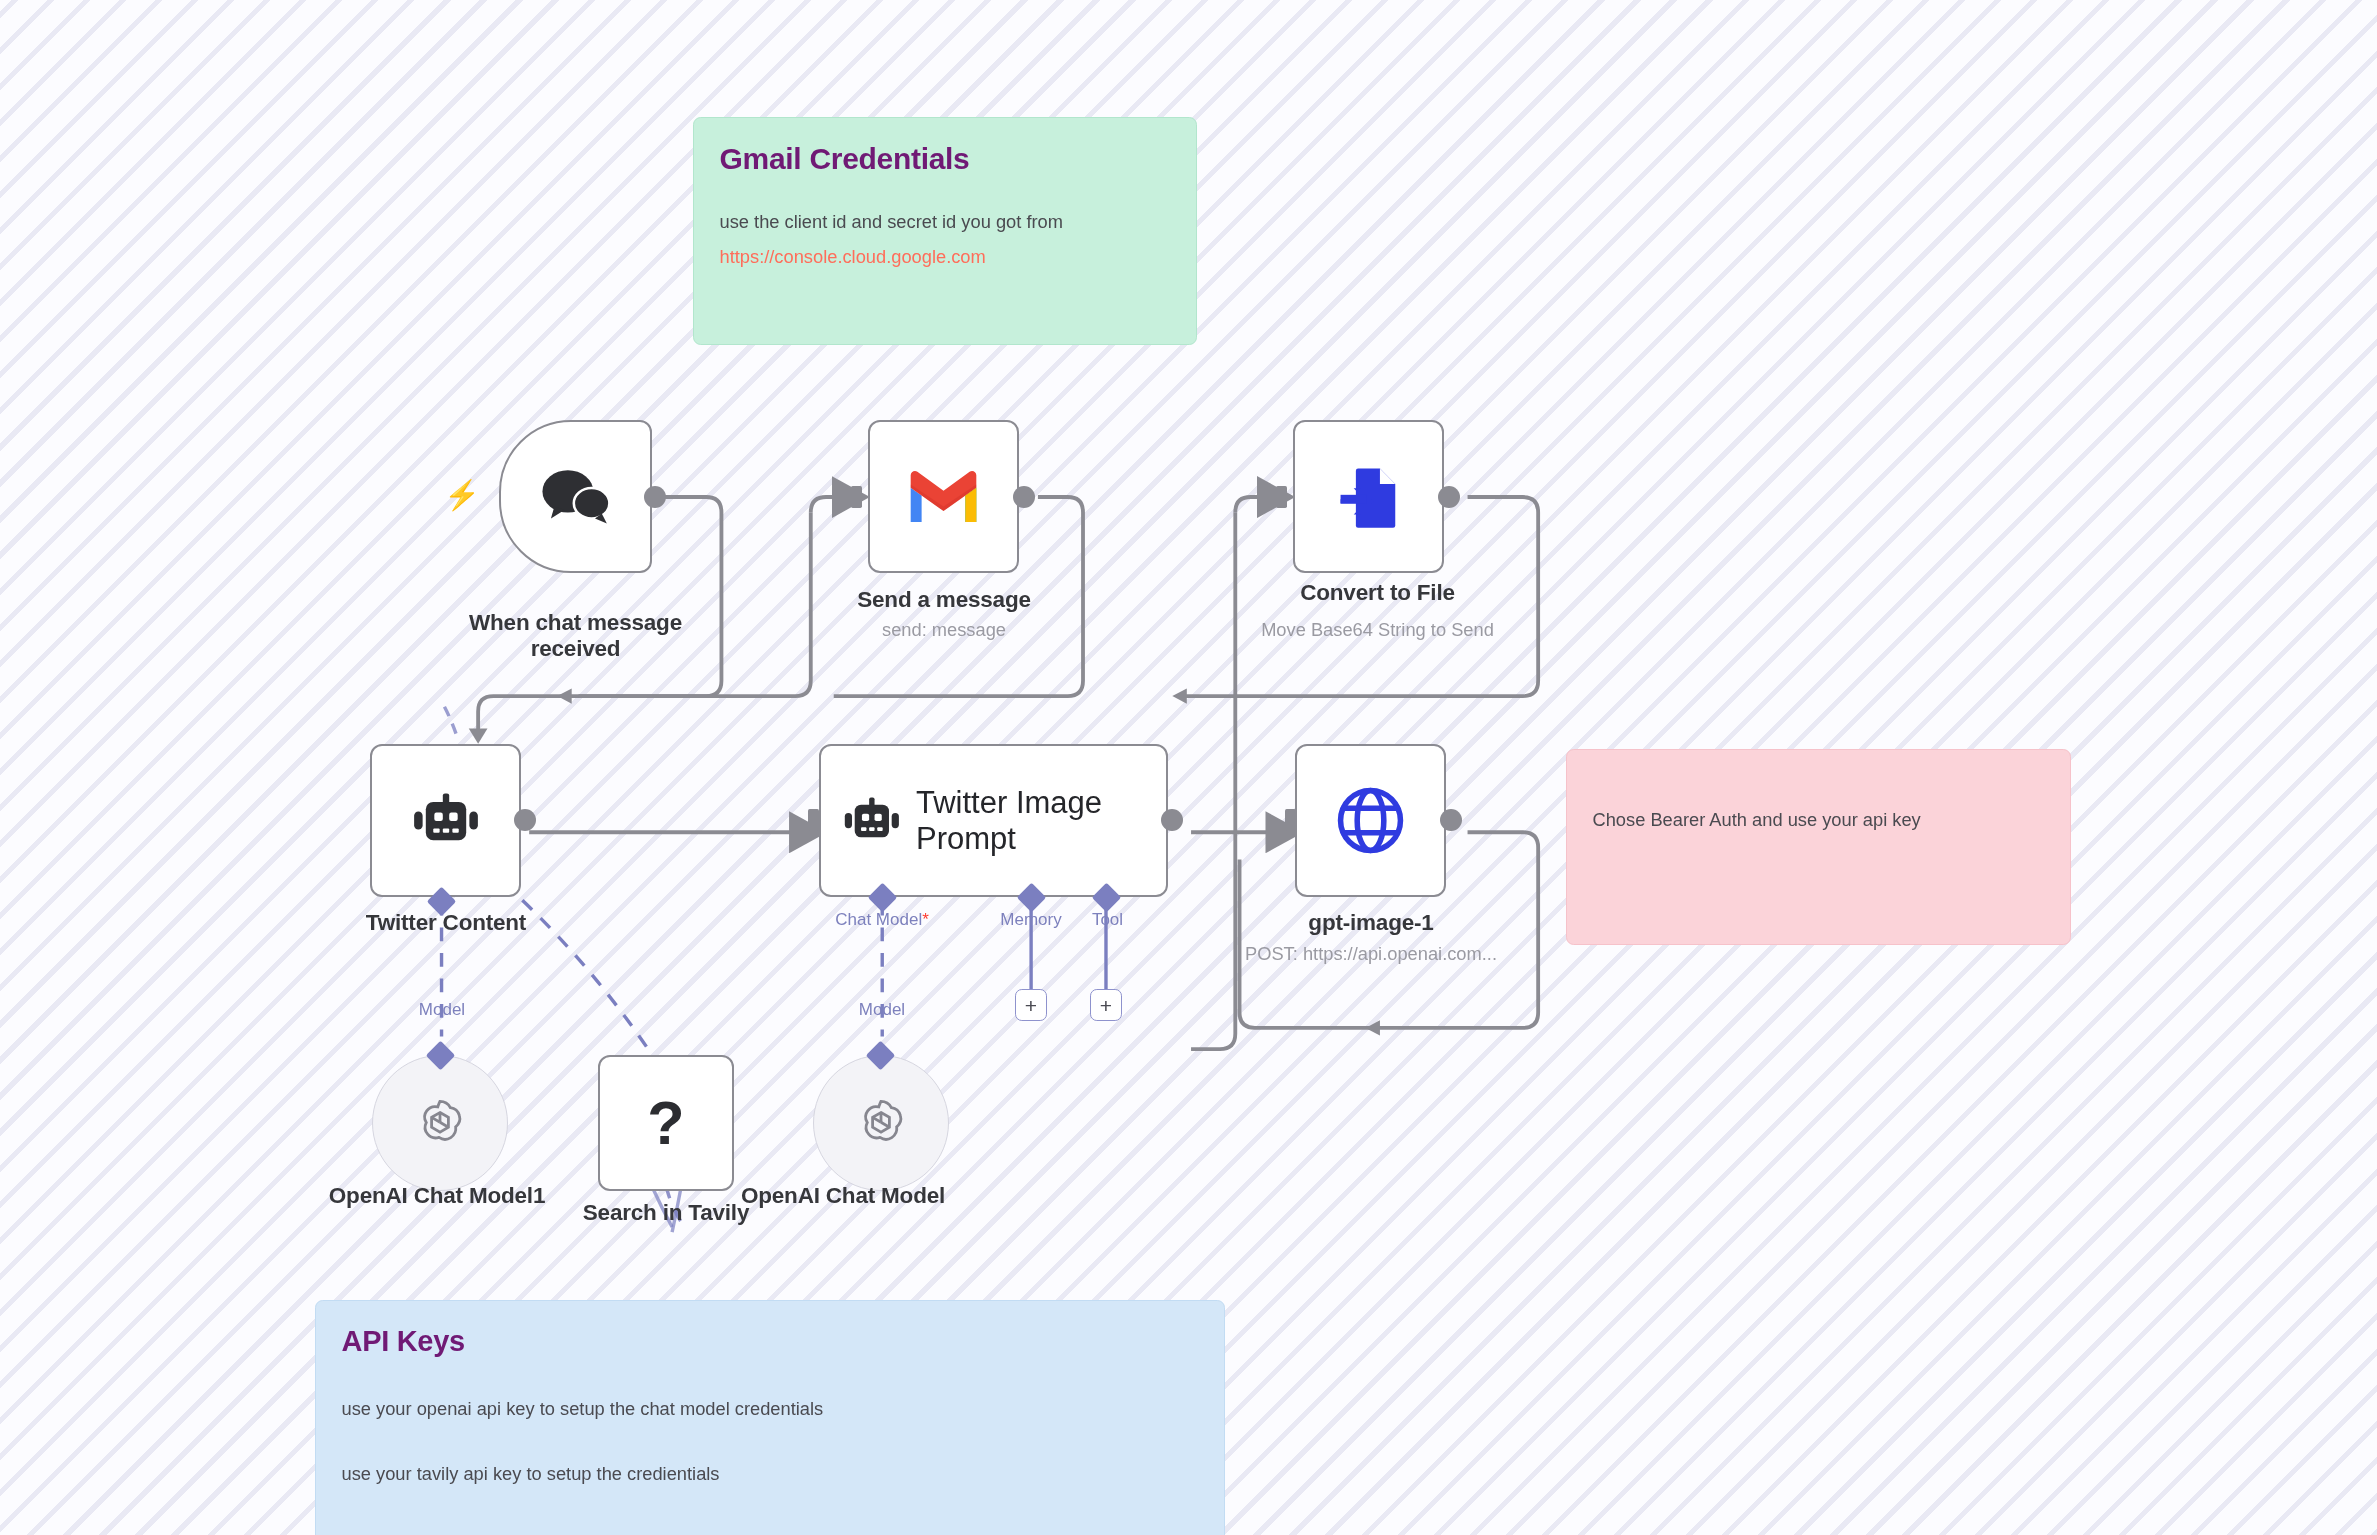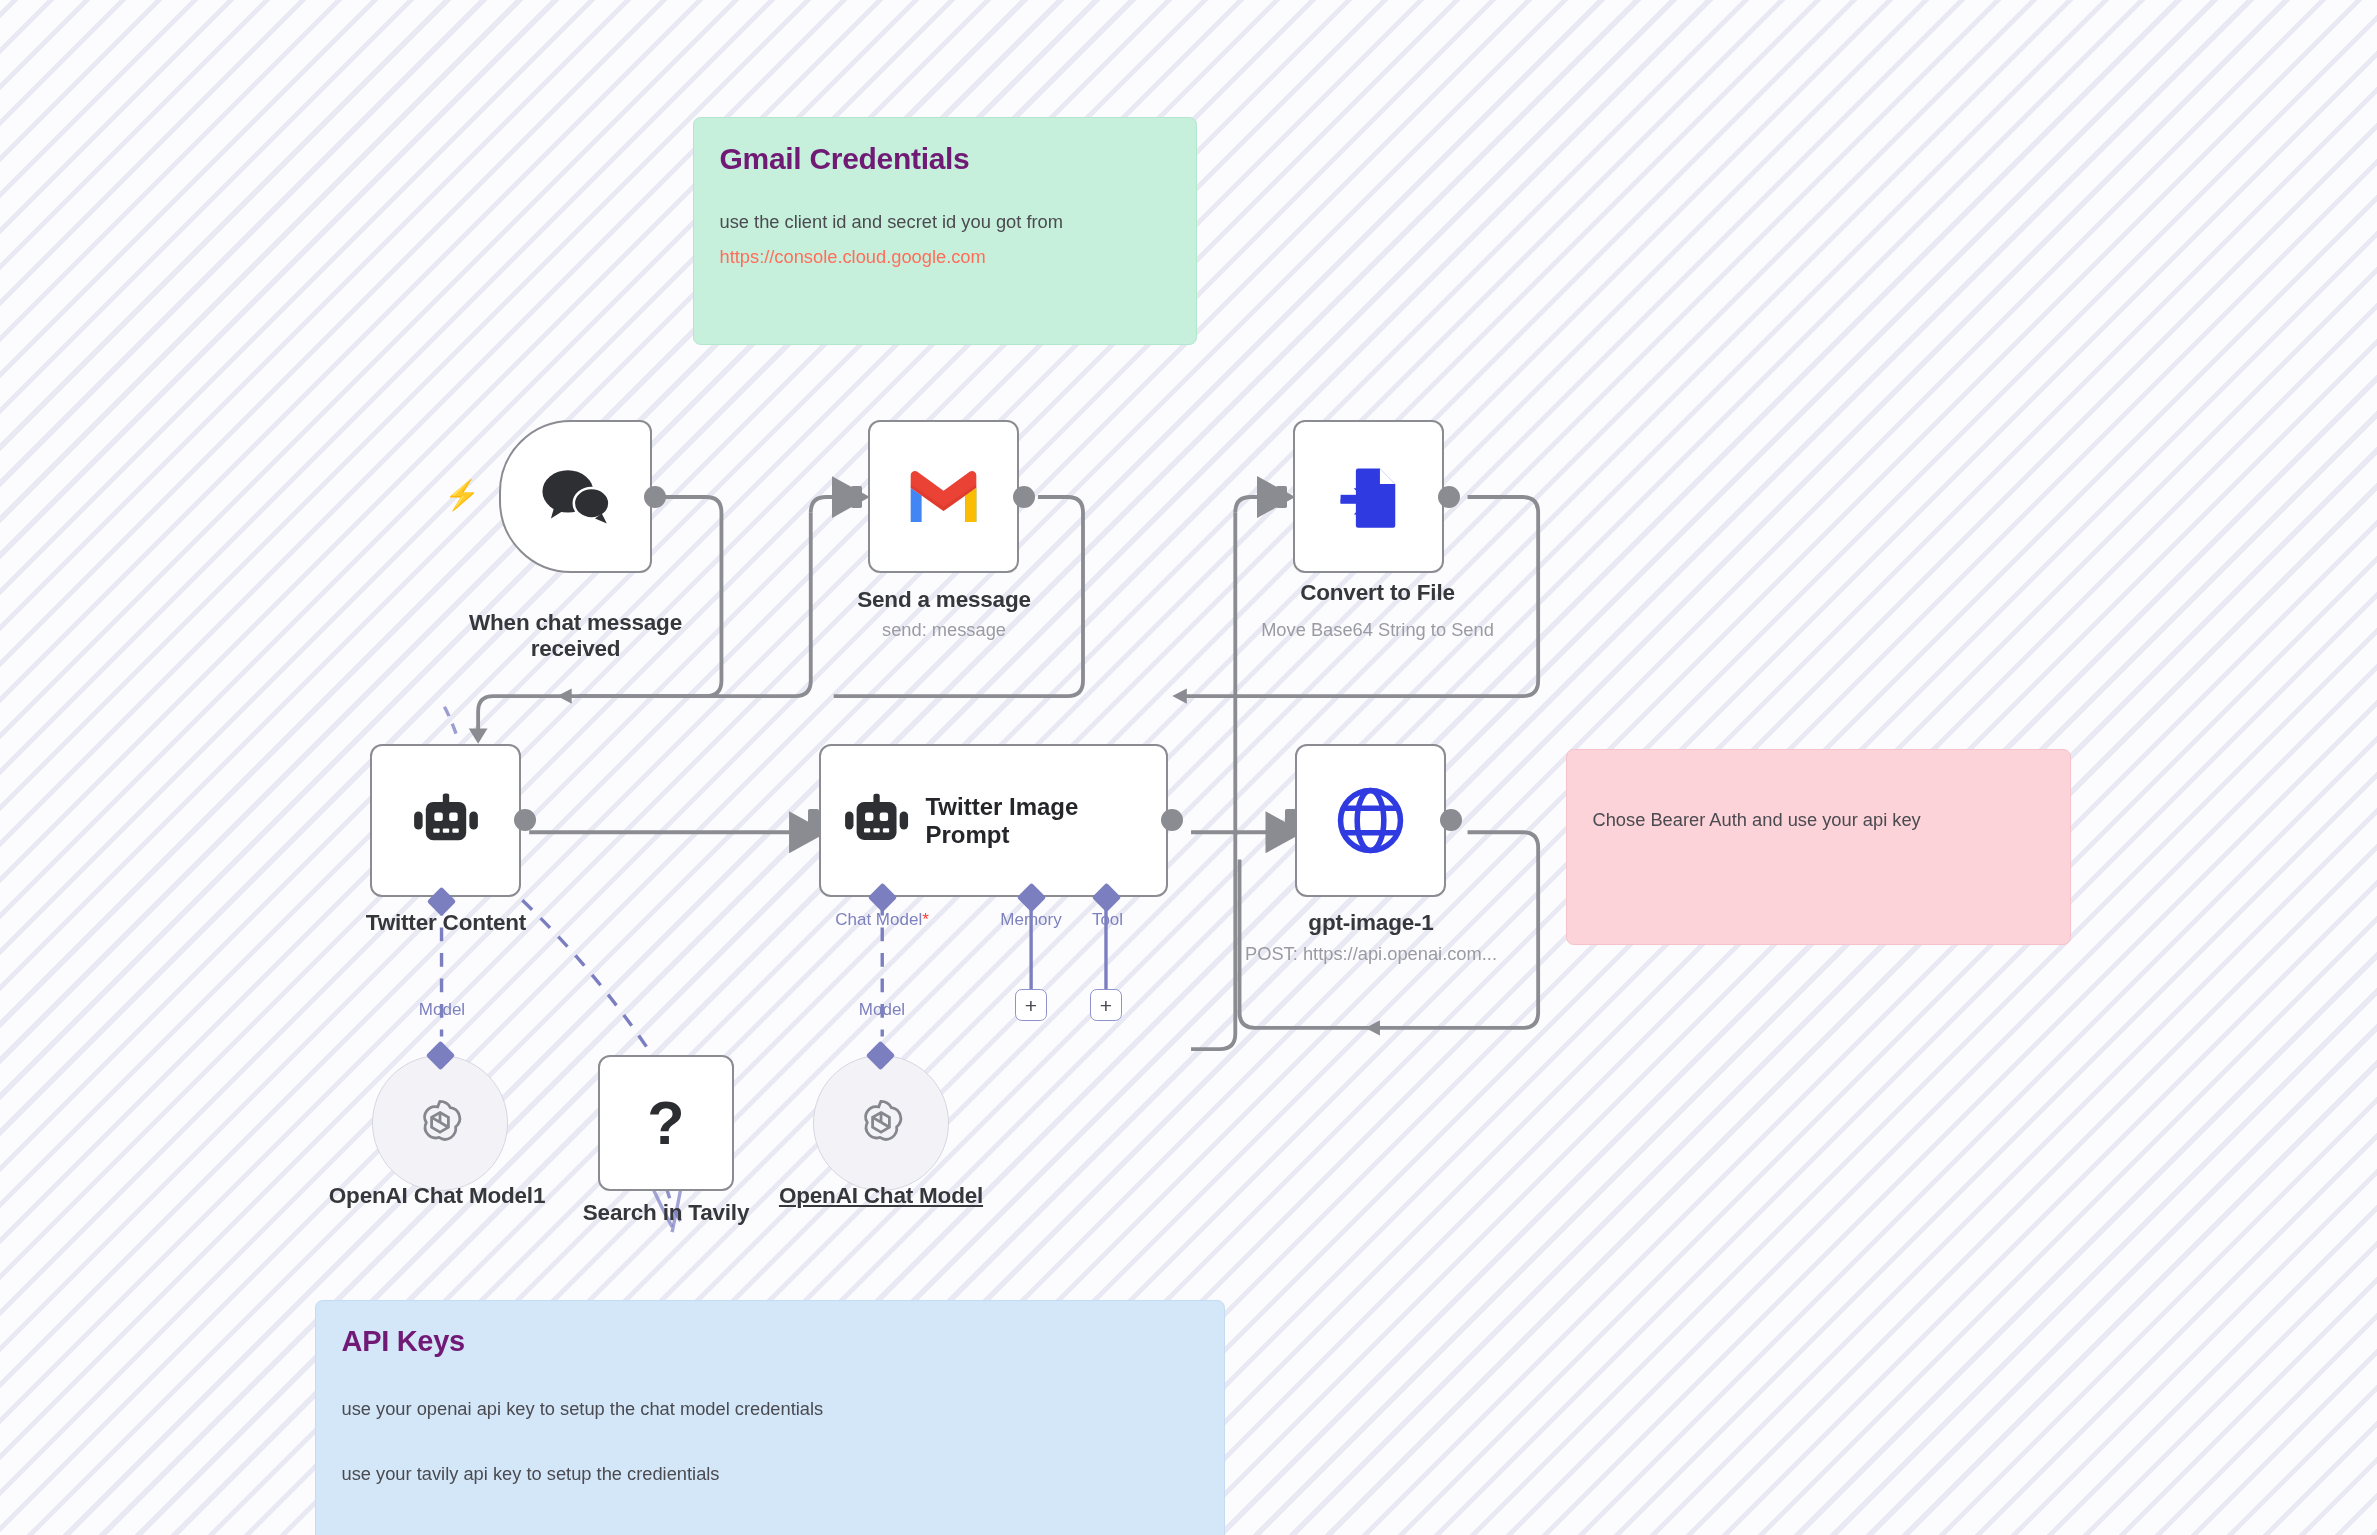--- a/index.html
+++ b/index.html
@@ -59,22 +59,22 @@
     display: flex;
     align-items: center;
     justify-content: center;
   }
   .node.trigger {
     border-top-left-radius: 72px;
     border-bottom-left-radius: 72px;
   }
   .node.wide { justify-content: flex-start; padding-left: 22px; }
   .node-inner-title {
-    font-size: 24px; color: #25262a; line-height: 1.16;
-    margin-left: 15.3px; font-weight: 700;
+    font-size: 31px; color: #25262a; line-height: 1.16;
+    margin-left: 15.3px; font-weight: 400;
   }
   .nodelabel {
     position: absolute;
     text-align: center;
     font-size: 22.5px;
     font-weight: bold;
     color: #36373b;
     letter-spacing: -0.2px;
     line-height: 1.17;
     white-space: pre-line;
@@ -335,16 +335,16 @@
   <div class="node round" style="left:813px; top:1055px; width:136px; height:136px;">
     <svg width="56" height="56" viewBox="0 0 40 40">
       <path d="M20 4.5c3.2 0 6 1.8 7.4 4.5 3 .4 5.6 2.6 6.4 5.6.9 3-.2 6.2-2.6 8.1.4 3-.9 6-3.5 7.7-2.6 1.7-5.9 1.6-8.4-.1-2.9.9-6.1 0-8.1-2.3-2-2.3-2.4-5.6-1-8.3-1.6-2.6-1.5-5.9.3-8.3 1.8-2.5 4.9-3.6 7.9-2.9C19.1 6.6 19.5 5.4 20 4.5z" fill="none" stroke="#86868f" stroke-width="2"></path>
       <path d="M20 12.5 L26 16 L26 23 L20 26.5 L14 23 L14 16 z" fill="none" stroke="#86868f" stroke-width="2"></path>
       <line x1="20" y1="12.5" x2="20" y2="19.5" stroke="#86868f" stroke-width="2"></line>
       <line x1="14" y1="16" x2="20" y2="19.5" stroke="#86868f" stroke-width="2"></line>
       <line x1="26" y1="23" x2="20" y2="19.5" stroke="#86868f" stroke-width="2"></line>
     </svg>
   </div>
   <div class="diamond" style="left:870px; top:1045px;"></div>
-  <div class="nodelabel" style="left:745px; top:1183px; width:272px;text-decoration:underline;">OpenAI Chat Model</div>
+  <div class="nodelabel" style="left:707px; top:1183px; width:272px;">OpenAI Chat Model</div>
 
 </div>
 
 
 </body></html>

